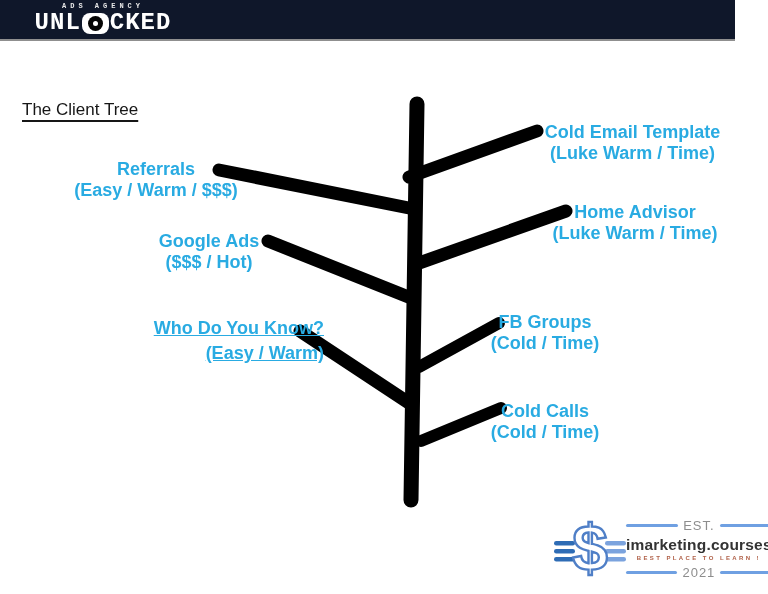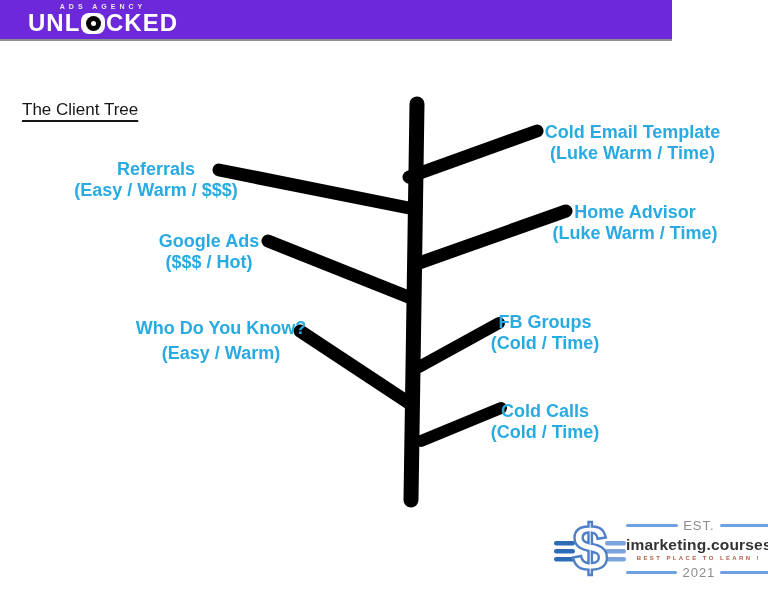--- a/index.html
+++ b/index.html
@@ -5,23 +5,23 @@
   html,body{margin:0;padding:0;}
   body{
     width:768px;height:594px;overflow:hidden;background:#ffffff;
     font-family:"Liberation Sans",sans-serif;
     -webkit-font-smoothing:antialiased;
   }
   .slide{position:relative;width:768px;height:594px;background:#ffffff;}
 
   
   .header{
-    position:absolute;top:0;left:0;width:672px;height:39px;
-    background:#6d28d9;border-bottom:2px solid #8f8f8f;
-    display:flex;align-items:center;
+    position:absolute;top:0;left:0;width:735px;height:39px;
+    background:#0f172a;border-bottom:2px solid #8f8f8f;
+    display:flex;align-items:center;font-family:Liberation Mono, monospace;
   }
   .logo{position:absolute;left:28px;top:2px;width:150px;text-align:center;color:#fff;}
   .logo-top{font-size:7px;letter-spacing:4px;font-weight:700;color:#e8e8e8;line-height:9px;}
   .logo-main{font-size:24px;font-weight:700;letter-spacing:1px;line-height:24px;display:flex;align-items:center;justify-content:center;}
   .logo-o{
     display:inline-block;width:27px;height:21px;background:#ffffff;border-radius:8px;
     position:relative;margin:0 1px;
   }
   .logo-o::before{
     content:"";position:absolute;left:50%;top:50%;width:15px;height:15px;margin:-7.5px 0 0 -7.5px;
@@ -49,21 +49,21 @@
 
   
   .label{
     position:absolute;color:#29ABE2;font-weight:700;font-size:18px;
     line-height:21px;text-align:center;white-space:nowrap;
   }
   .lbl-cold-email{left:530px;top:122px;width:205px;}
   .lbl-referrals{left:58px;top:159px;width:196px;}
   .lbl-home-advisor{left:535px;top:202px;width:200px;}
   .lbl-google-ads{left:136px;top:231px;width:146px;}
-  .lbl-who{left:111px;top:316px;width:220px;text-align:center;line-height:25px;}
+  .lbl-who{left:104px;top:316px;width:220px;text-align:right;line-height:25px;text-decoration:underline;}
   .lbl-fb{left:477px;top:312px;width:136px;}
   .lbl-cold-calls{left:477px;top:401px;width:136px;}
 
   
   .brand{
     position:absolute;right:6px;bottom:4px;width:208px;height:82px;
     display:flex;align-items:center;
   }
   .brand-dollar{flex:0 0 72px;height:78px;}
   .brand-right{flex:1;display:flex;flex-direction:column;justify-content:center;}

